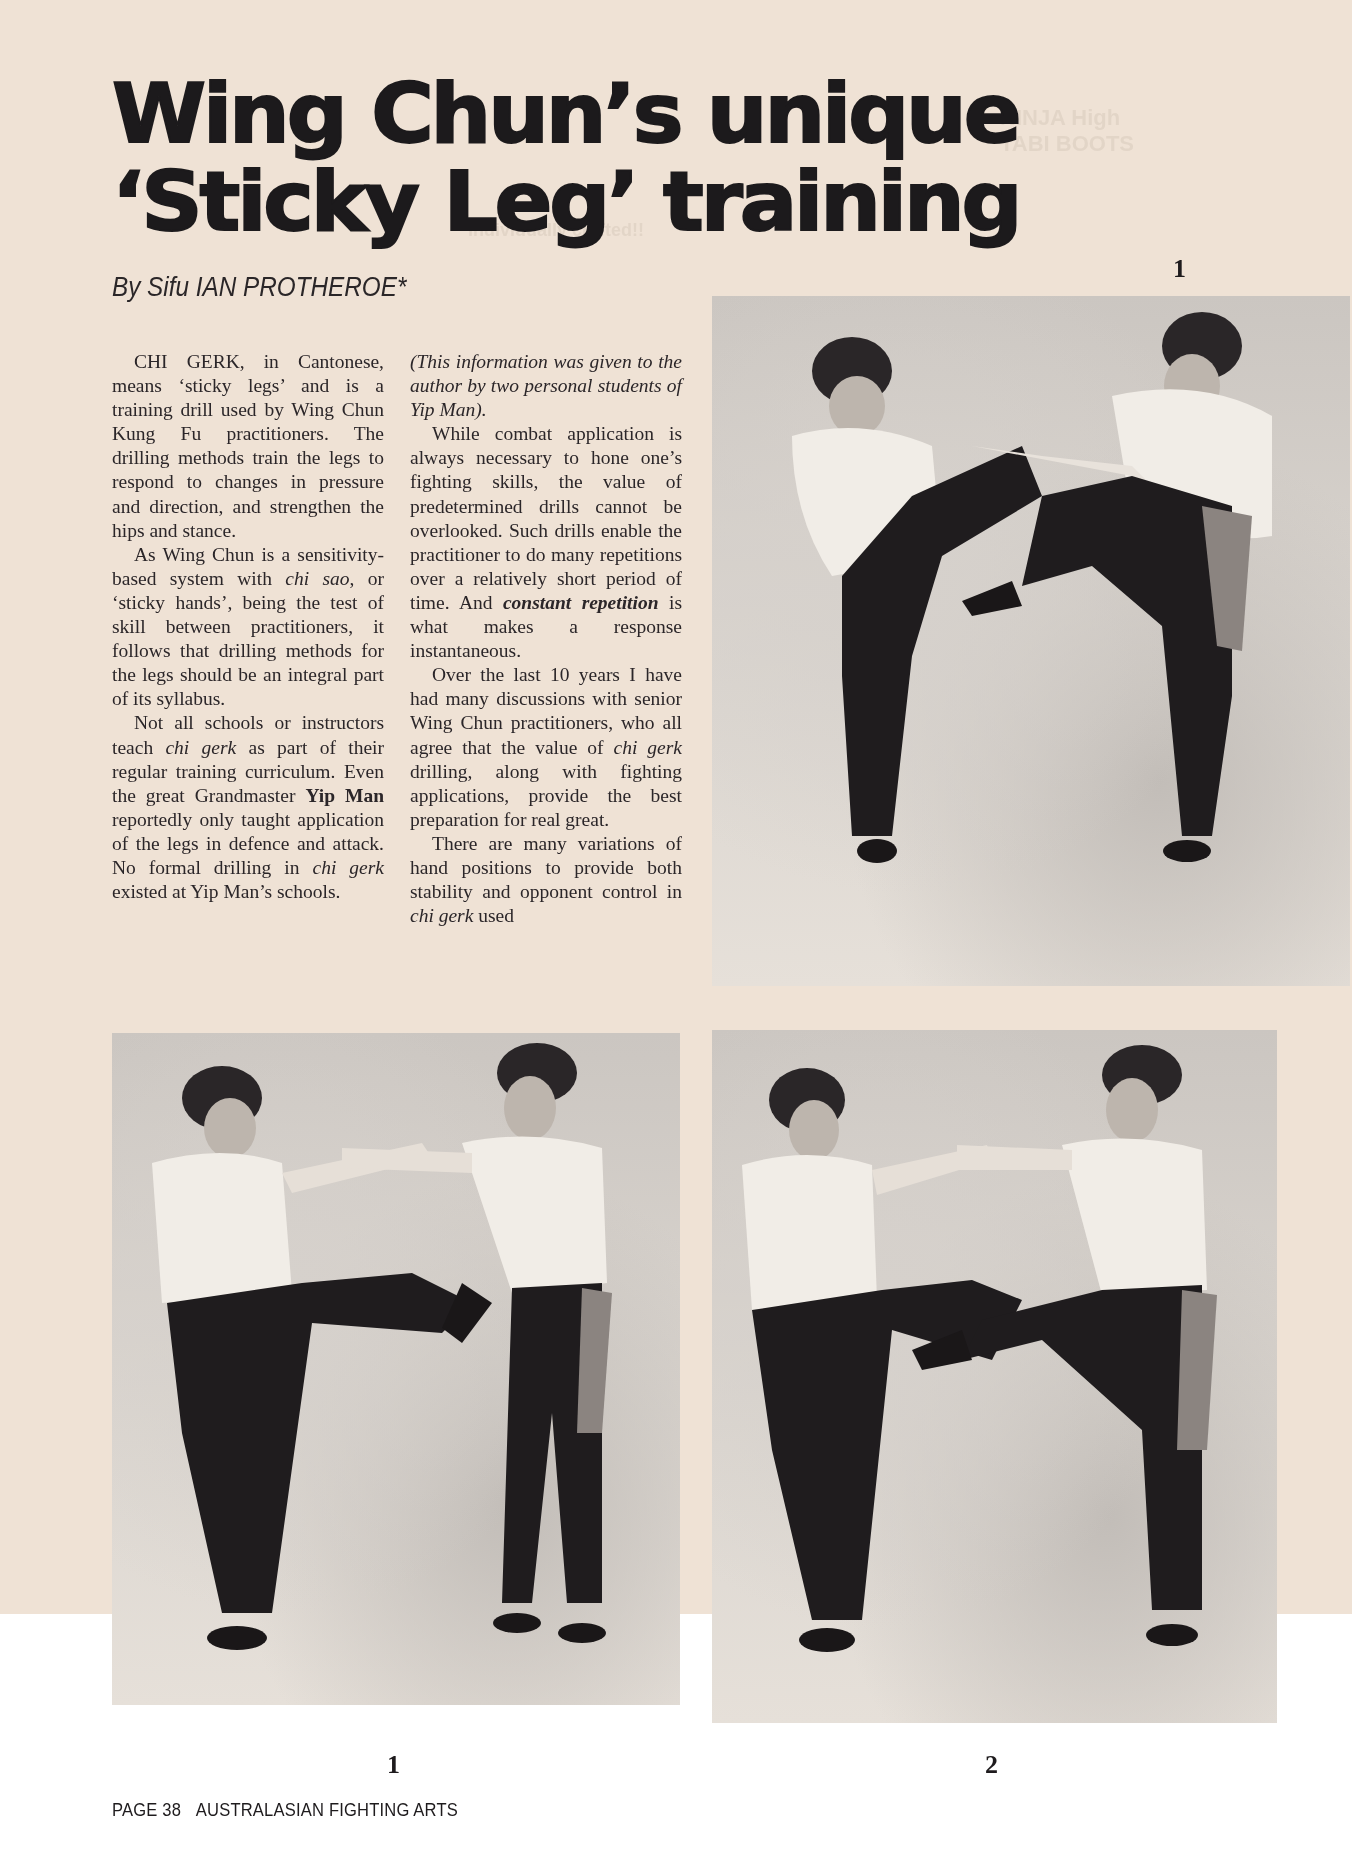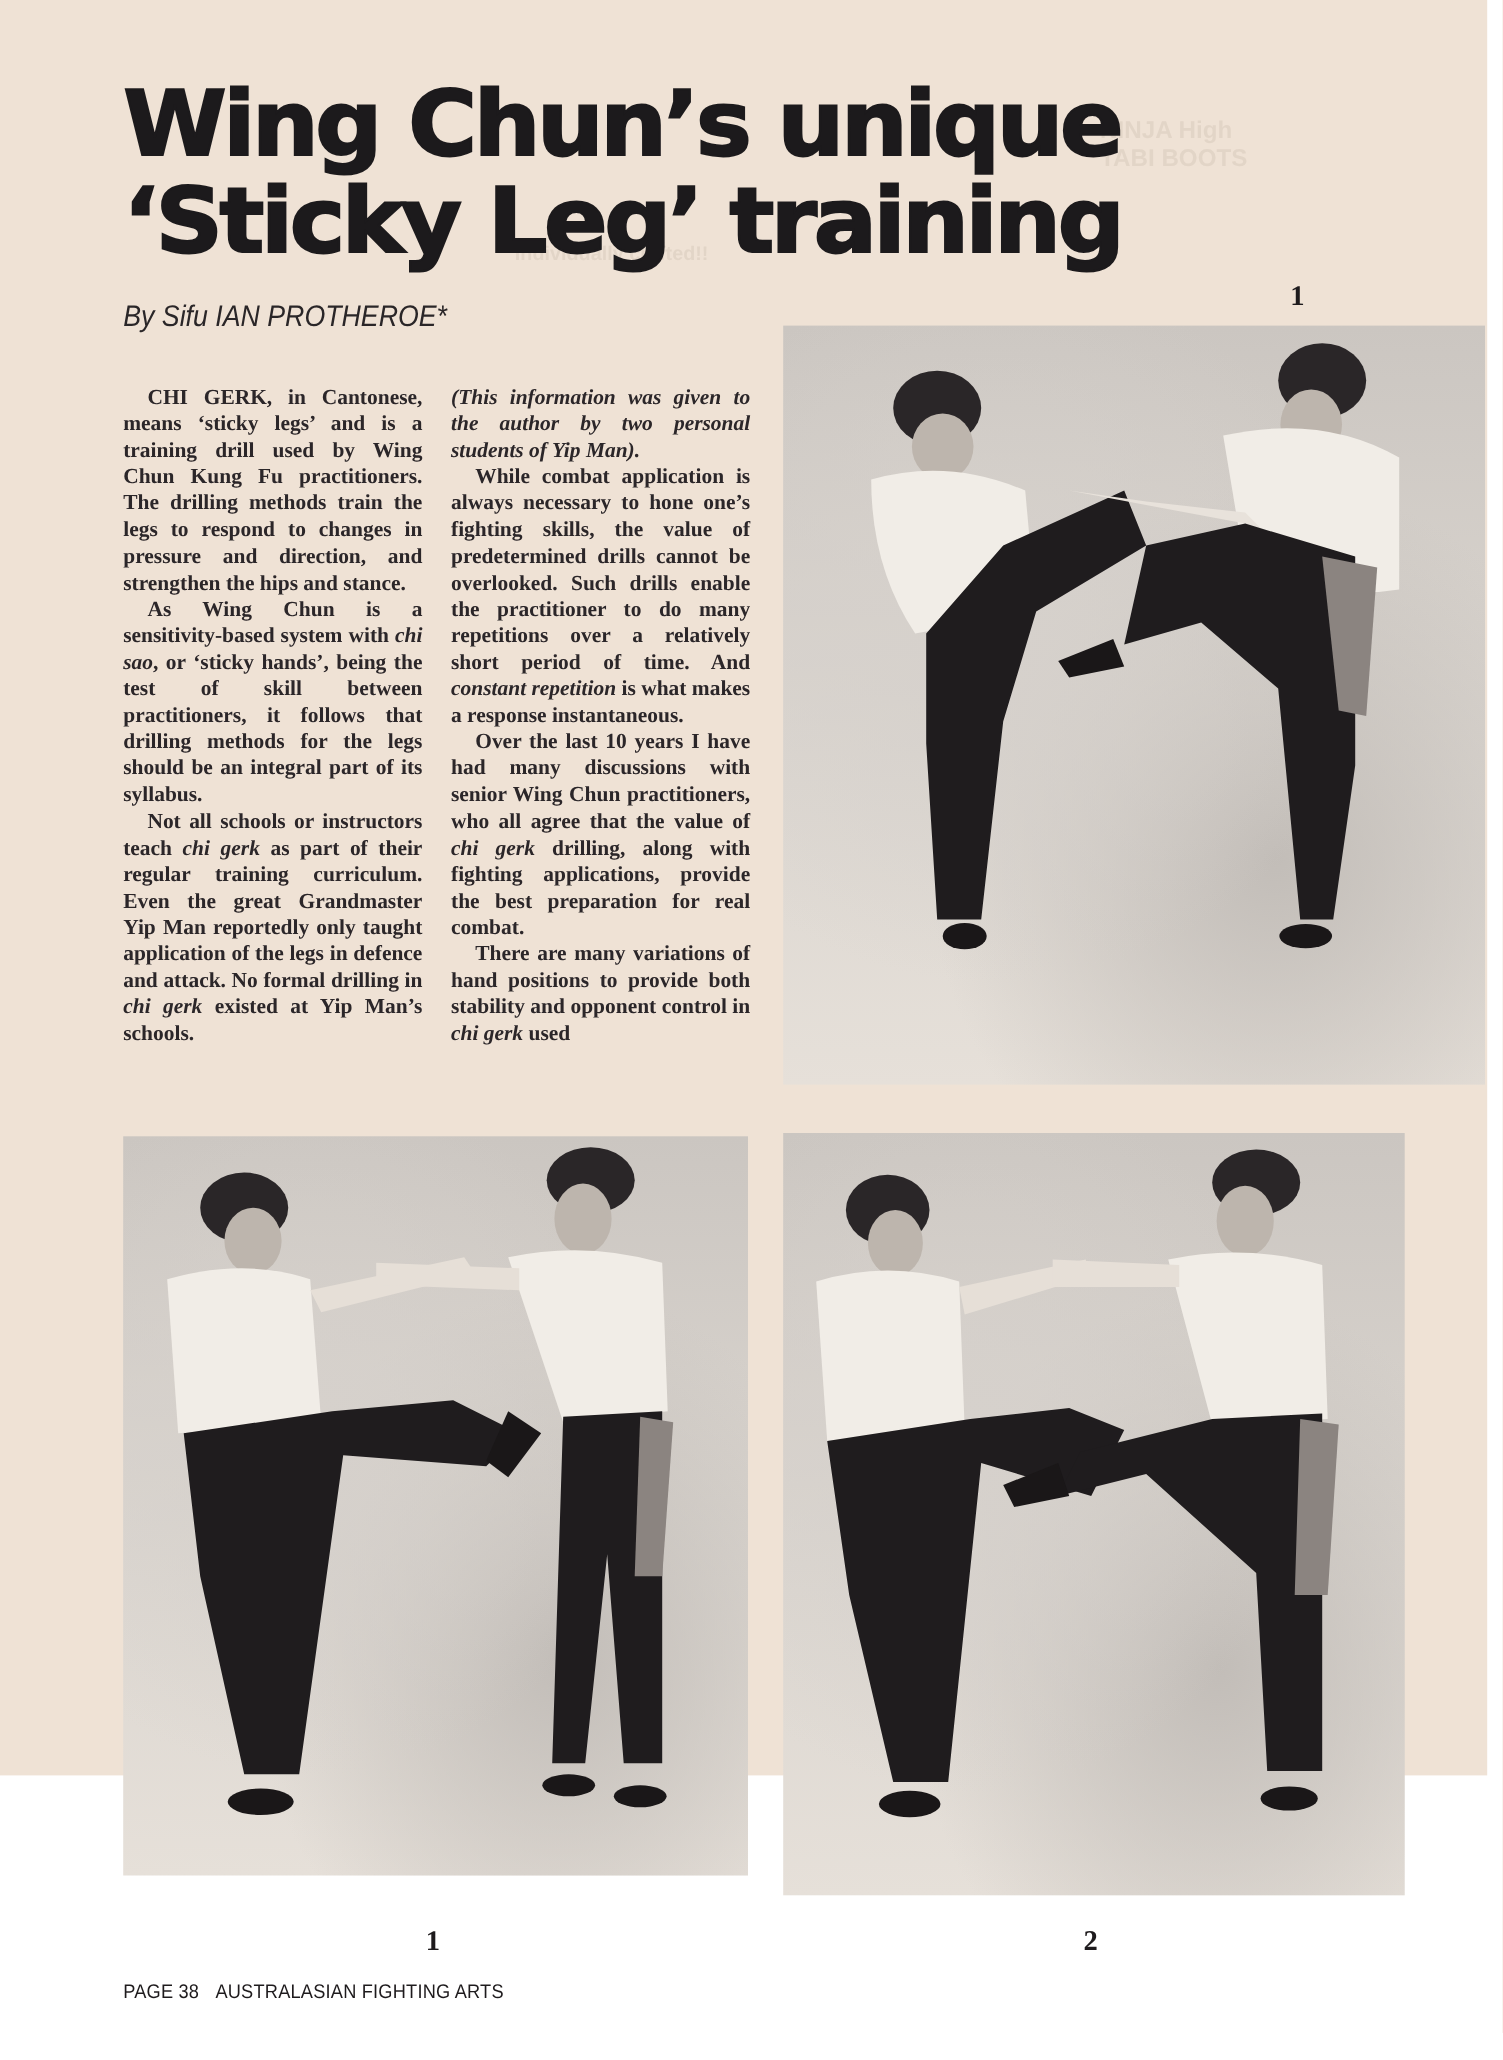--- a/index.html
+++ b/index.html
@@ -26,21 +26,21 @@
   .byline {
     position:absolute; left:112px; top:272px;
     font-family:"Liberation Sans", sans-serif; font-style:italic;
     font-size:27px; color:#2a2628; transform:scaleX(.9); transform-origin:left top;
   }
   .col {
     position:absolute; top:350px; width:272px;
     font-family:"Liberation Serif", serif; font-size:19.5px; line-height:24.1px;
     color:#2b2629; text-align:justify;
   }
-  .col p { margin:0; text-indent:22px;font-weight:bold; }
+  .col p { margin:0; text-indent:22px; }
   .col p.noindent { text-indent:0; }
   .col1 { left:112px; }
   .col2 { left:410px; }
   .photo {
     position:absolute; overflow:hidden;
     background:
       radial-gradient(ellipse at 30% 40%, #d6d1cc 0%, transparent 55%),
       radial-gradient(ellipse at 70% 70%, #c2bdb8 0%, transparent 50%),
       linear-gradient(180deg, #cbc6c1 0%, #dcd7d1 60%, #e6e0d9 100%);
   }
@@ -73,21 +73,21 @@
 
   <div class="col col1">
     <p><span>CHI GERK, in Cantonese, means ‘sticky legs’ and is a training drill used by Wing Chun Kung Fu practitioners. The drilling methods train the legs to respond to changes in pressure and direction, and strengthen the hips and stance.</span></p>
     <p><span>As Wing Chun is a sensitivity-based system with </span><em>chi sao</em><span>, or ‘sticky hands’, being the test of skill between practitioners, it follows that drilling methods for the legs should be an integral part of its syllabus.</span></p>
     <p><span>Not all schools or instructors teach </span><em>chi gerk</em><span> as part of their regular training curriculum. Even the great Grandmaster </span><strong>Yip Man</strong><span> reportedly only taught application of the legs in defence and attack. No formal drilling in </span><em>chi gerk</em><span> existed at Yip Man’s schools.</span></p>
   </div>
 
   <div class="col col2">
     <p class="noindent"><em>(This information was given to the author by two personal students of Yip Man).</em></p>
     <p><span>While combat application is always necessary to hone one’s fighting skills, the value of predetermined drills cannot be overlooked. Such drills enable the practitioner to do many repetitions over a relatively short period of time. And </span><strong><em>constant repetition</em></strong><span> is what makes a response instantaneous.</span></p>
-    <p><span>Over the last 10 years I have had many discussions with senior Wing Chun practitioners, who all agree that the value of </span><em>chi gerk</em><span> drilling, along with fighting applications, provide the best preparation for real combat.</span></p>
+    <p><span>Over the last 10 years I have had many discussions with senior Wing Chun practitioners, who all agree that the value of </span><em>chi gerk</em><span> drilling, along with fighting applications, provide the best preparation for real great.</span></p>
     <p><span>There are many variations of hand positions to provide both stability and opponent control in </span><em>chi gerk</em><span> used</span></p>
   </div>
 
   <div class="photo-num" style="left:1173px;top:254px;">1</div>
   <div class="photo" style="left:712px;top:296px;width:638px;height:690px;">
     <svg viewBox="0 0 638 690" preserveAspectRatio="none">
 
       <ellipse cx="140" cy="75" rx="40" ry="34" fill="#2a2628"></ellipse>
       <ellipse cx="145" cy="110" rx="28" ry="30" fill="#bdb5ad"></ellipse>
       <path d="M80 140 Q150 120 220 150 L230 260 L120 280 Q80 220 80 140Z" fill="#f1ede7"></path>

